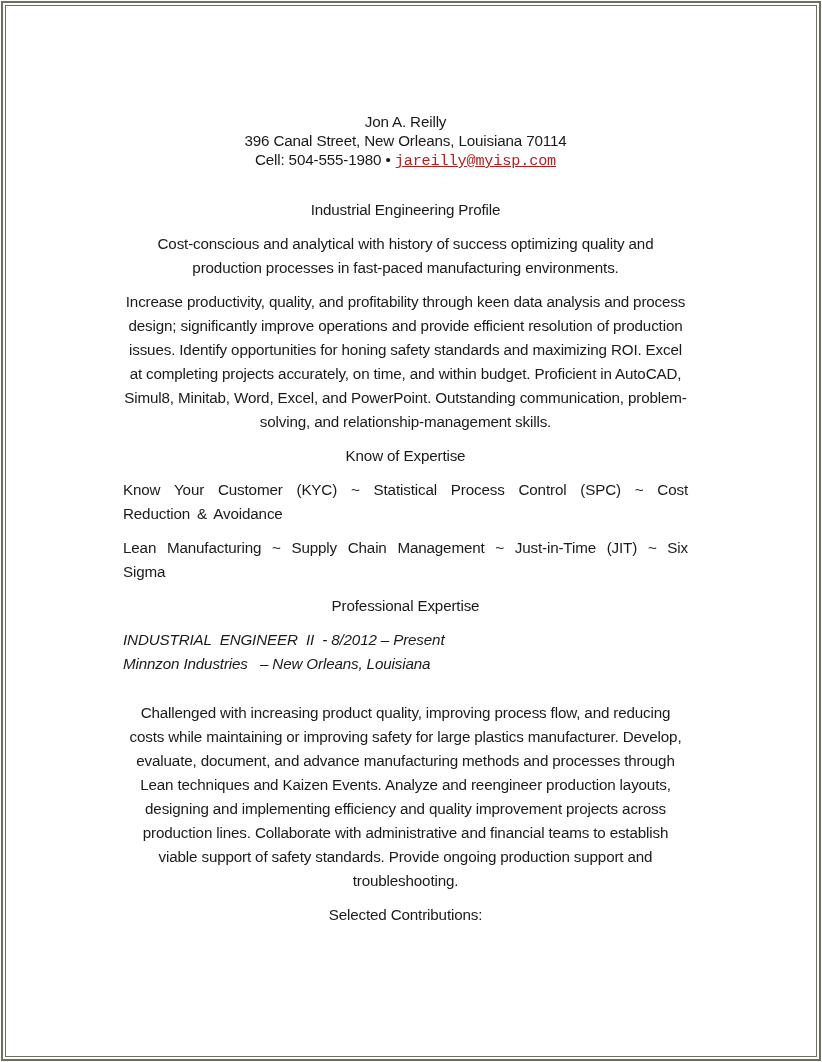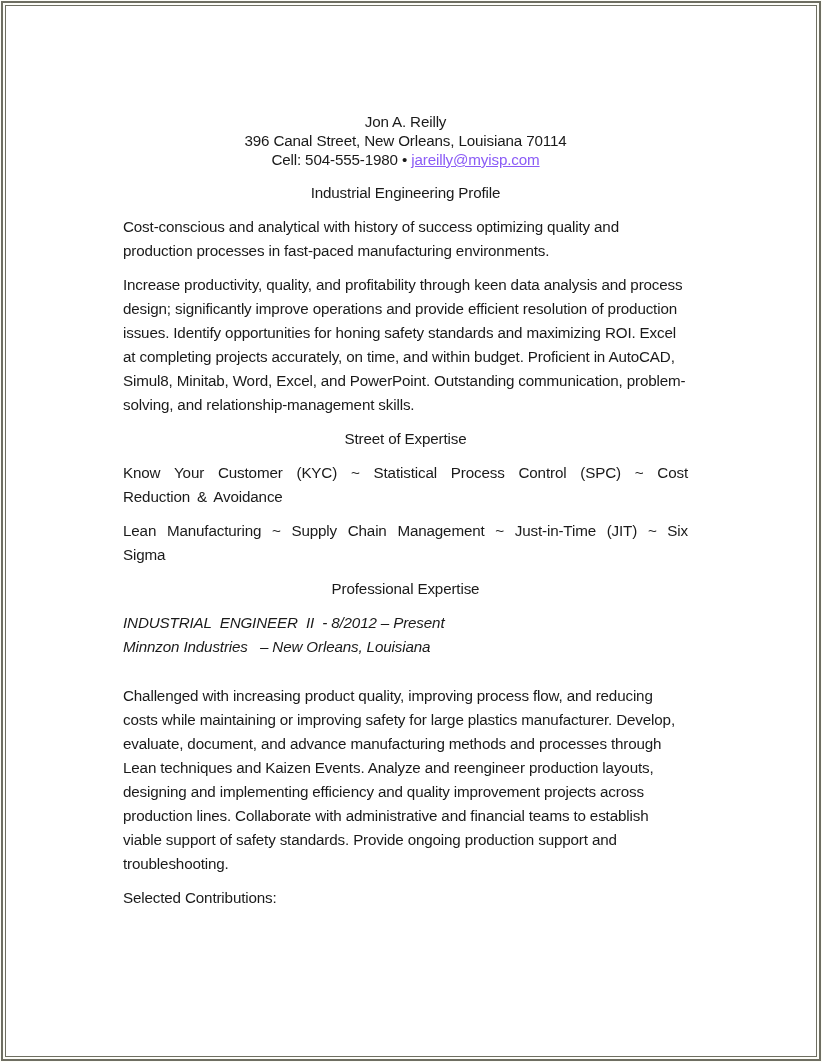--- a/index.html
+++ b/index.html
@@ -35,35 +35,37 @@
       width: 565px;
       font-size: 15.2px;
       line-height: 24px;
       letter-spacing: -0.15px;
     }
     .header {
       text-align: center;
       line-height: 19px;
       margin-left: -10px;
       width: 585px;
-      margin-bottom: 12px;
+      margin-bottom: 27px;
       margin-top: 2px;
     }
     .header .line { display: block; }
     .header .email {
-      color: #8b5cf6;
+      color: #b91c1c;
       text-decoration: underline;
       cursor: pointer;
+      font-family: Liberation Mono, monospace;
     }
     .section-title {
       margin: 0 0 10px 0;
       text-align: center;
     }
     .para {
       margin: 0 0 10px 0;
+      text-align: center;
     }
     .justify {
       text-align: justify;
       text-align-last: left;
       word-spacing: 3px;
     }
     .job-title, .job-company {
       margin: 0;
       white-space: pre;
     }
@@ -83,21 +85,21 @@
   <div class="header">
     <span class="line">Jon A. Reilly</span>
     <span class="line">396 Canal Street, New Orleans, Louisiana 70114</span>
     <span class="line"><span>Cell: 504-555-1980</span><span> • </span><a class="email">jareilly@myisp.com</a></span>
   </div>
 
   <p class="section-title">Industrial Engineering Profile</p>
   <p class="para">Cost-conscious and analytical with history of success optimizing quality and production processes in fast-paced manufacturing environments.</p>
   <p class="para">Increase productivity, quality, and profitability through keen data analysis and process design; significantly improve operations and provide efficient resolution of production issues. Identify opportunities for honing safety standards and maximizing ROI. Excel at completing projects accurately, on time, and within budget. Proficient in AutoCAD, Simul8, Minitab, Word, Excel, and PowerPoint. Outstanding communication, problem-solving, and relationship-management skills.</p>
 
-  <p class="section-title">Street of Expertise</p>
+  <p class="section-title">Know of Expertise</p>
   <p class="para justify">Know Your Customer (KYC) ~ Statistical Process Control (SPC) ~ Cost Reduction &amp; Avoidance</p>
   <p class="para justify">Lean Manufacturing ~ Supply Chain Management ~ Just-in-Time (JIT) ~ Six Sigma</p>
 
   <p class="section-title">Professional Expertise</p>
   <div class="job-block">
     <p class="job-title">INDUSTRIAL  ENGINEER  II  - 8/2012 – Present</p>
     <p class="job-company">Minnzon Industries   – New Orleans, Louisiana</p>
   </div>
   <p class="para">Challenged with increasing product quality, improving process flow, and reducing costs while maintaining or improving safety for large plastics manufacturer. Develop, evaluate, document, and advance manufacturing methods and processes through Lean techniques and Kaizen Events. Analyze and reengineer production layouts, designing and implementing efficiency and quality improvement projects across production lines. Collaborate with administrative and financial teams to establish viable support of safety standards. Provide ongoing production support and troubleshooting.</p>
   <p class="para">Selected Contributions:</p>

